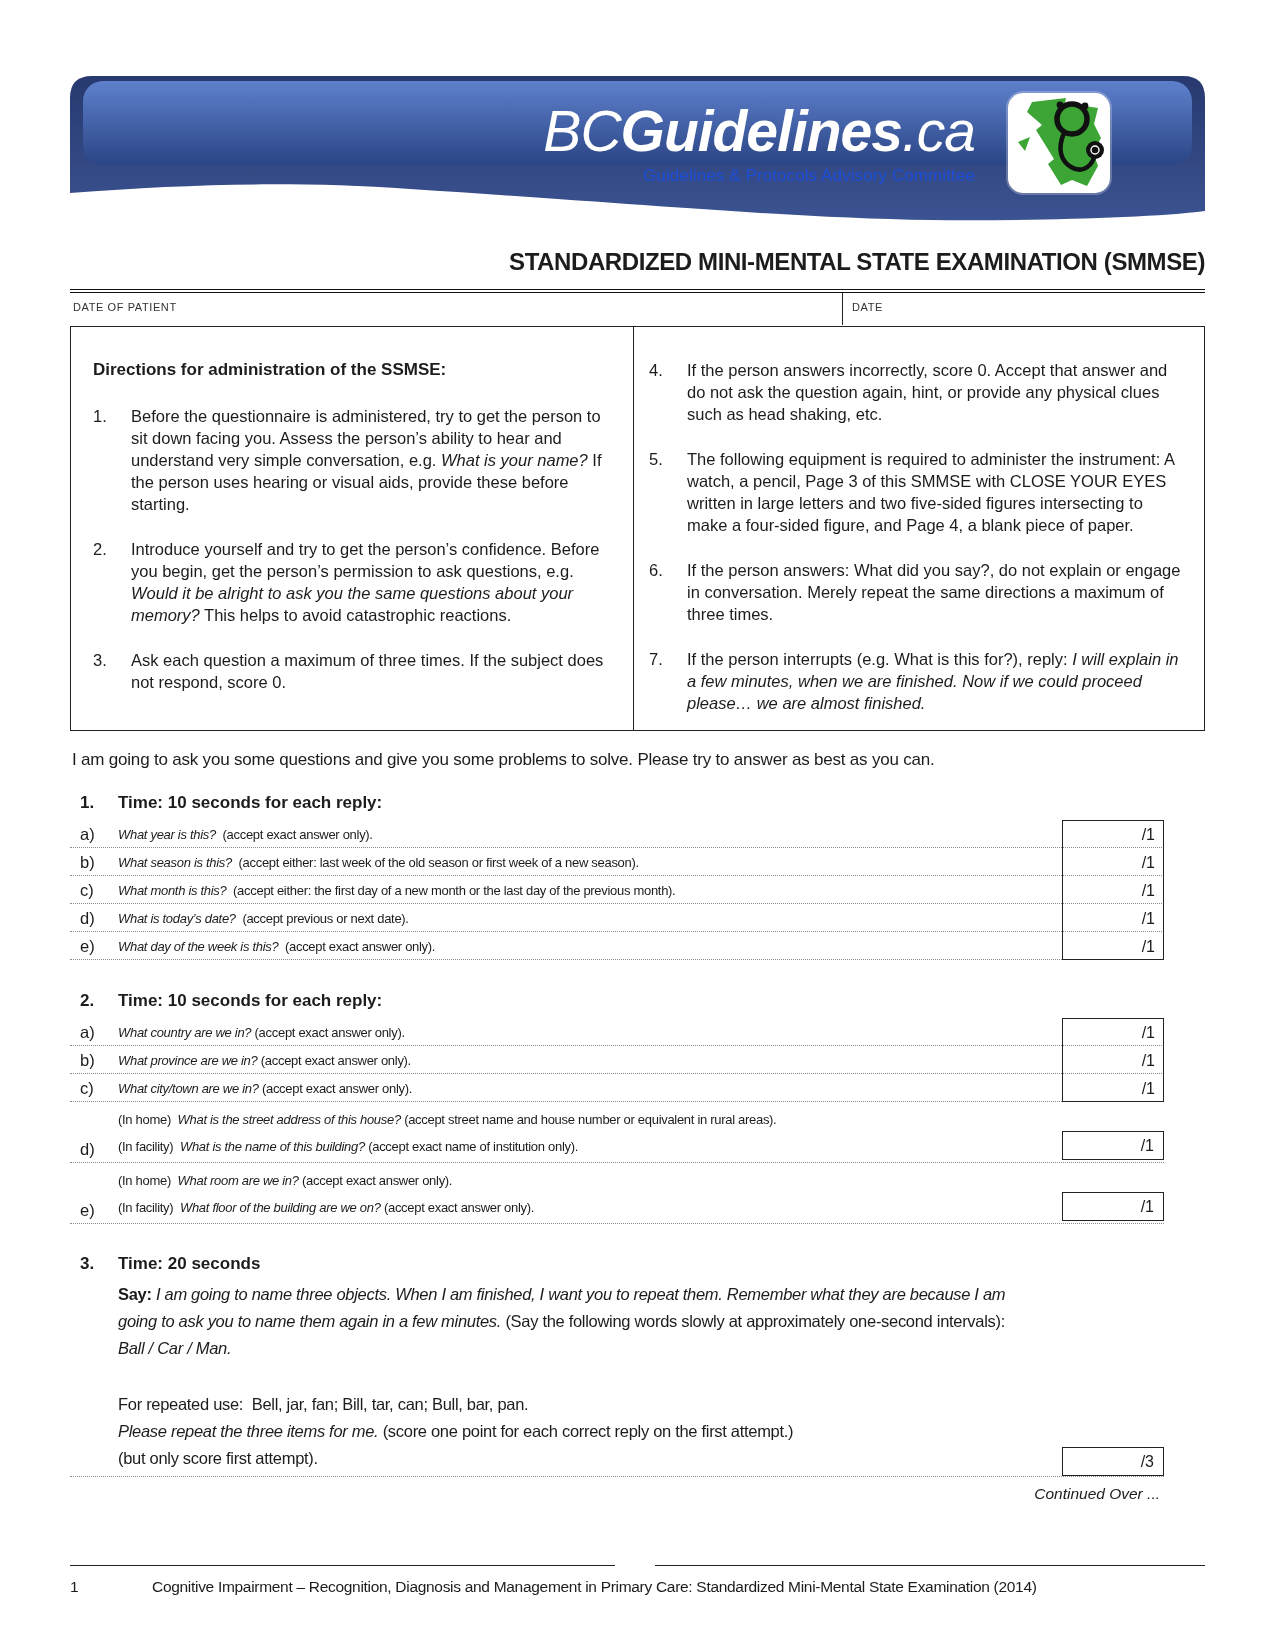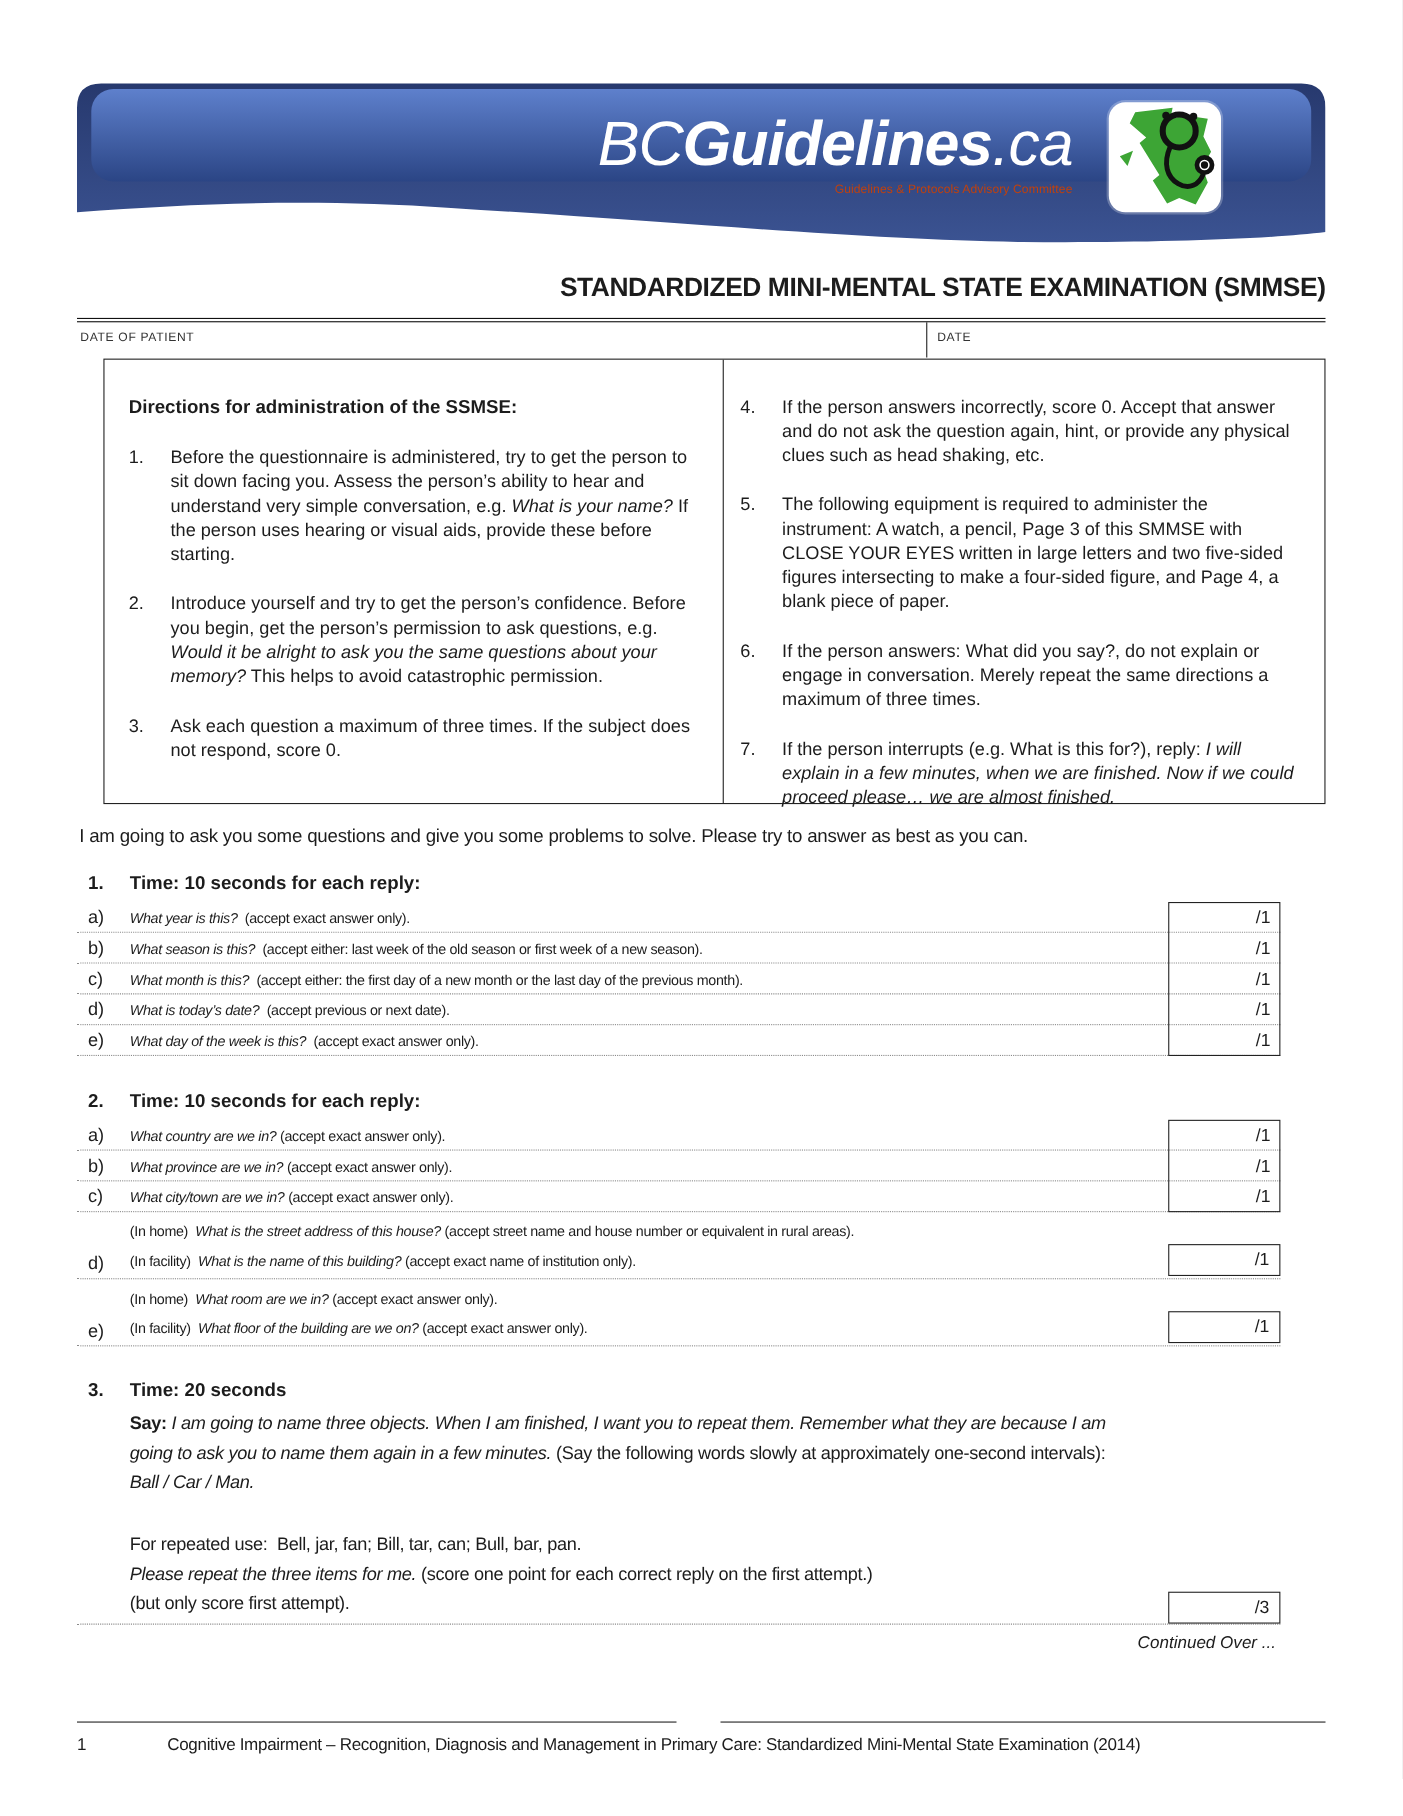--- a/index.html
+++ b/index.html
@@ -7,36 +7,36 @@
   body { font-family:"Liberation Sans", sans-serif; }
   .page { position:relative; width:1275px; height:1651px; background:#ffffff; margin:0 auto; overflow:hidden; color:#1c1c1c; }
 
   
   .banner { position:absolute; left:70px; top:68px; width:1135px; height:168px; }
   .banner svg.bg { position:absolute; inset:0; width:100%; height:100%; }
   .wordmark { position:absolute; right:230px; top:30px; font-size:57px; color:#fff; white-space:nowrap; letter-spacing:-1px; }
   .wordmark .bc { font-style:italic; font-weight:400; }
   .wordmark .gd { font-style:italic; font-weight:700; }
   .wordmark .ca { font-style:italic; font-weight:400; }
-  .tagline { position:absolute; right:230px; top:98px; font-size:11px; color:#c2410c; letter-spacing:0.1px; }
+  .tagline { position:absolute; right:230px; top:98px; font-size:17px; color:#1d4ed8; letter-spacing:0.1px; }
   .logo { position:absolute; left:938px; top:25px; width:102px; height:100px; background:#fff; border-radius:15px; box-shadow:0 0 0 2px rgba(255,255,255,0.25); }
   .logo svg { width:100%; height:100%; }
 
   
   .content { position:absolute; left:70px; top:248px; width:1135px; }
   .title { text-align:right; font-size:24px; font-weight:bold; letter-spacing:-0.4px; margin-bottom:13px; }
   .dbl { height:4px; border-top:1.5px solid #111; border-bottom:1px solid #111; }
   .patientbar { display:flex; height:32px; }
   .pfield { padding:4px 0 0 3px; }
   .pfield.name { width:773px; border-right:1px solid #222; }
   .pfield.date { flex:1; padding-left:9px; }
   .plabel { font-size:11px; letter-spacing:0.6px; color:#333; }
 
   
-  .dirbox { display:flex; border:1.5px solid #222; height:405px; margin-top:1px;margin-left:24px; }
+  .dirbox { display:flex; border:1.5px solid #222; height:405px; margin-top:1px; }
   .dcol { padding:32px 26px 18px 22px; font-size:16.5px; line-height:22px; }
   .dcol.left { width:563px; border-right:1px solid #222; }
   .dcol.right { flex:1; padding-left:15px; padding-right:20px; }
   .dhead { font-weight:bold; font-size:17px; margin-bottom:24px; }
   .ditem { display:flex; margin-bottom:23px; }
   .dnum { width:38px; flex:none; }
   .dtext { flex:1; }
 
   .intro { font-size:17px; letter-spacing:-0.2px; margin:19px 0 0 2px; }
 
@@ -129,21 +129,21 @@
 
     <div class="dirbox">
       <div class="dcol left">
         <p class="dhead">Directions for administration of the SSMSE:</p>
         <div class="ditem">
           <span class="dnum">1.</span>
           <span class="dtext"><span>Before the questionnaire is administered, try to get the person to sit down facing you. Assess the person’s ability to hear and understand very simple conversation, e.g. </span><span style="font-style: italic;">What is your name?</span><span> If the person uses hearing or visual aids, provide these before starting.</span></span>
         </div>
         <div class="ditem">
           <span class="dnum">2.</span>
-          <span class="dtext"><span>Introduce yourself and try to get the person’s confidence. Before you begin, get the person’s permission to ask questions, e.g. </span><span style="font-style: italic;">Would it be alright to ask you the same questions about your memory?</span><span> This helps to avoid catastrophic permission.</span></span>
+          <span class="dtext"><span>Introduce yourself and try to get the person’s confidence. Before you begin, get the person’s permission to ask questions, e.g. </span><span style="font-style: italic;">Would it be alright to ask you the same questions about your memory?</span><span> This helps to avoid catastrophic reactions.</span></span>
         </div>
         <div class="ditem">
           <span class="dnum">3.</span>
           <span class="dtext"><span>Ask each question a maximum of three times. If the subject does not respond, score 0.</span></span>
         </div>
       </div>
       <div class="dcol right">
         <div class="ditem">
           <span class="dnum">4.</span>
           <span class="dtext"><span>If the person answers incorrectly, score 0. Accept that answer and do not ask the question again, hint, or provide any physical clues such as head shaking, etc.</span></span>

